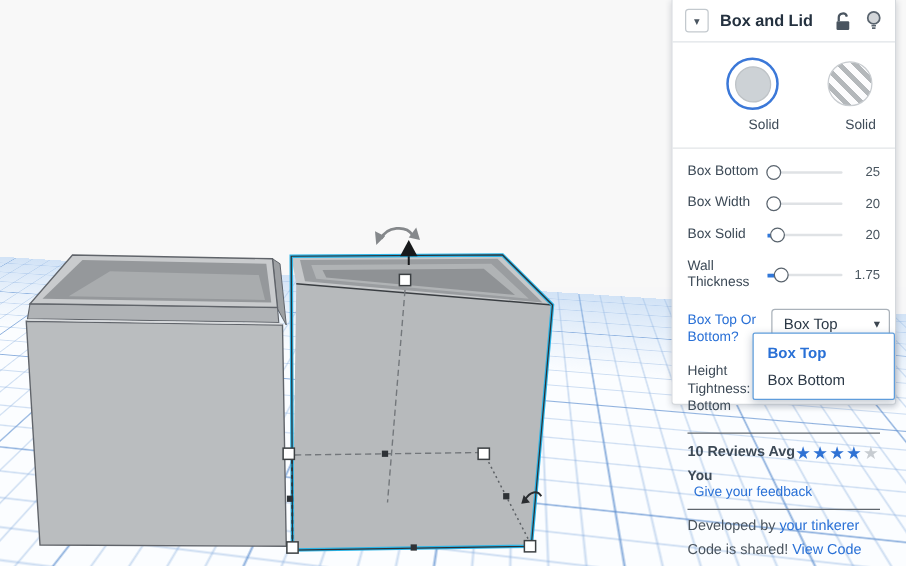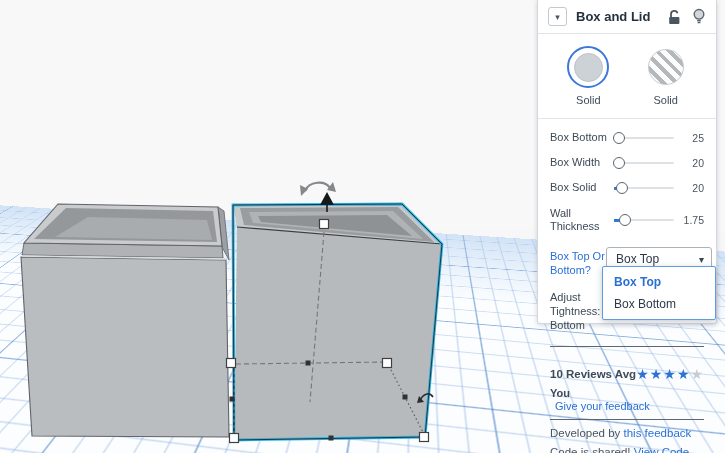--- a/index.html
+++ b/index.html
@@ -28,60 +28,60 @@
          border:1px solid #d4d8dc;border-top:none;border-radius:0 0 3px 3px;
          box-shadow:0 1px 5px rgba(30,40,60,.18);box-sizing:border-box;z-index:10;}
   .phead{height:33px;display:flex;align-items:center;padding:0 10px;border-bottom:1px solid #e0e4e7;}
   .caret-btn{width:17px;height:17px;border:1px solid #c3c9ce;border-radius:3px;background:#fff;
              display:flex;align-items:center;justify-content:center;font-size:9px;color:#4a5560;}
   .caret-btn::after{content:"▾";}
   .ptitle{font-size:13px;font-weight:bold;color:#24313f;margin-left:9px;}
   .hicons{margin-left:auto;display:flex;align-items:center;gap:11px;}
 
   .mat-row{display:flex;justify-content:space-evenly;padding:12px 8px 8px;}
-  .mat-item{display:flex;flex-direction:column;align-items:center;width:70px;}
+  .mat-item{display:flex;flex-direction:column;align-items:flex-end;width:70px;}
   .mat-label{font-size:11px;color:#3f4c59;margin-top:6px;}
   .circ-solid-outer{width:38px;height:38px;border:2px solid #3b78d8;border-radius:50%;
                     display:flex;align-items:center;justify-content:center;background:#fff;}
   .circ-solid-inner{width:29px;height:29px;border-radius:50%;background:#cdd2d6;border:1px solid #bdc2c6;box-sizing:border-box;}
   .circ-hole{width:36px;height:36px;border-radius:50%;margin:3px;box-sizing:border-box;
              border:1px solid #c8ccd0;
              background:repeating-linear-gradient(45deg,#b4b8bb 0 4px,#fcfcfd 4px 9px);}
 
   .sect-div{border:none;border-top:1px solid #e2e5e8;margin:4px 0 0;}
 
   .sliders{padding:12px 12px 0;}
   .srow{display:flex;align-items:center;margin-bottom:12px;}
   .srow .lab{width:62px;font-size:11px;color:#3d4a57;line-height:1.2;}
   .strack{position:relative;width:60px;height:12px;margin-left:2px;flex:none;}
   .strack::before{content:"";position:absolute;left:0;right:0;top:5px;height:2px;background:#dfe2e5;border-radius:1px;}
   .sfill{position:absolute;left:0;top:5px;height:3px;background:#3178d9;}
   .sknob{position:absolute;top:0;width:12px;height:12px;border:1.5px solid #5a646e;border-radius:50%;
          background:#fff;box-sizing:border-box;}
   .sval{margin-left:auto;font-size:10.5px;color:#49555f;}
 
-  .sel-row{display:flex;padding:2px 4px 0 12px;}
+  .sel-row{display:flex;padding:2px 4px 0 12px;gap:11px;}
   .sel-label{width:56px;font-size:11px;color:#2970d6;line-height:1.3;padding-top:2px;}
   .selectbox{position:relative;flex:1;height:24px;border:1px solid #aab2ba;border-radius:3px;
              background:#fff;font-size:12px;color:#2c3947;line-height:23px;padding:0 9px;box-sizing:border-box;}
   .selectbox::after{content:"▾";position:absolute;right:7px;top:0;font-size:10px;color:#3c4650;}
 
   .tight-row{display:flex;padding:12px 8px 0 12px;}
   .tight-label{width:56px;font-size:11px;color:#3d4a57;line-height:1.3;}
   .tight-track{position:relative;flex:1;height:12px;margin-top:10px;}
   .tight-knob{position:absolute;left:0;top:0;width:12px;height:12px;border:1.5px solid #5a646e;
               border-radius:50%;background:#fff;box-sizing:border-box;}
 
   .menu{position:absolute;left:64px;top:266px;width:112px;background:#fff;border:1px solid #5f9ddc;
         border-radius:2px;box-shadow:0 2px 7px rgba(40,60,90,.28);padding:4px 0;z-index:6;}
   .menu-item{font-size:12px;padding:4px 11px;color:#2c3947;}
   .menu-item.sel{color:#2970d6;font-weight:bold;}
 
   .dark-div{border:none;border-top:1px solid #5f666d;margin:14px 12px 0;}
-  .rev-row{display:flex;align-items:center;padding:8px 12px 0;margin-top:12px;}
+  .rev-row{display:flex;align-items:center;padding:8px 12px 0;}
   .rev-text{font-size:11.5px;font-weight:bold;color:#3d4a57;}
   .stars{margin-left:auto;font-size:14px;letter-spacing:1px;line-height:1;}
   .star{color:#c7ccd1;}
   .star.filled{color:#2f72d4;}
   .you-block{padding:6px 12px 0;font-size:11px;}
   .you-label{color:#3d4a57;font-weight:bold;}
   .fb-link{color:#2970d6;margin:1px 0 4px 5px;}
   .dark-div2{border:none;border-top:1px solid #5f666d;margin:7px 12px 0;}
   .meta-line{padding:7px 12px 0;font-size:11.5px;color:#4a545e;}
   .meta-link{color:#2970d6;}
@@ -214,21 +214,21 @@
       <div class="sval">1.75</div>
     </div>
   </div>
 
   <div class="sel-row">
     <div class="sel-label">Box Top Or Bottom?</div>
     <div class="selectbox">Box Top</div>
   </div>
 
   <div class="tight-row">
-    <div class="tight-label">Adjust Tightness: Bottom</div>
+    <div class="tight-label">Height Tightness: Bottom</div>
     <div class="tight-track">
         <div class="tight-knob"></div>
       </div>
   </div>
 
   <div class="menu">
     <div class="menu-item sel">Box Top</div>
     <div class="menu-item">Box Bottom</div>
   </div>
 
@@ -241,19 +241,19 @@
 
   <div class="you-block">
     <div class="you-label">You</div>
     <div class="fb-link">Give your feedback</div>
   </div>
 
   <hr class="dark-div2">
 
   <div class="meta-line">
     <span>Developed by</span>
-    <span class="meta-link">this feedback</span>
+    <span class="meta-link">your tinkerer</span>
   </div>
   <div class="meta-line">
     <span>Code is shared!</span>
     <span class="meta-link">View Code</span>
   </div>
 </aside>
 
 </body></html>

